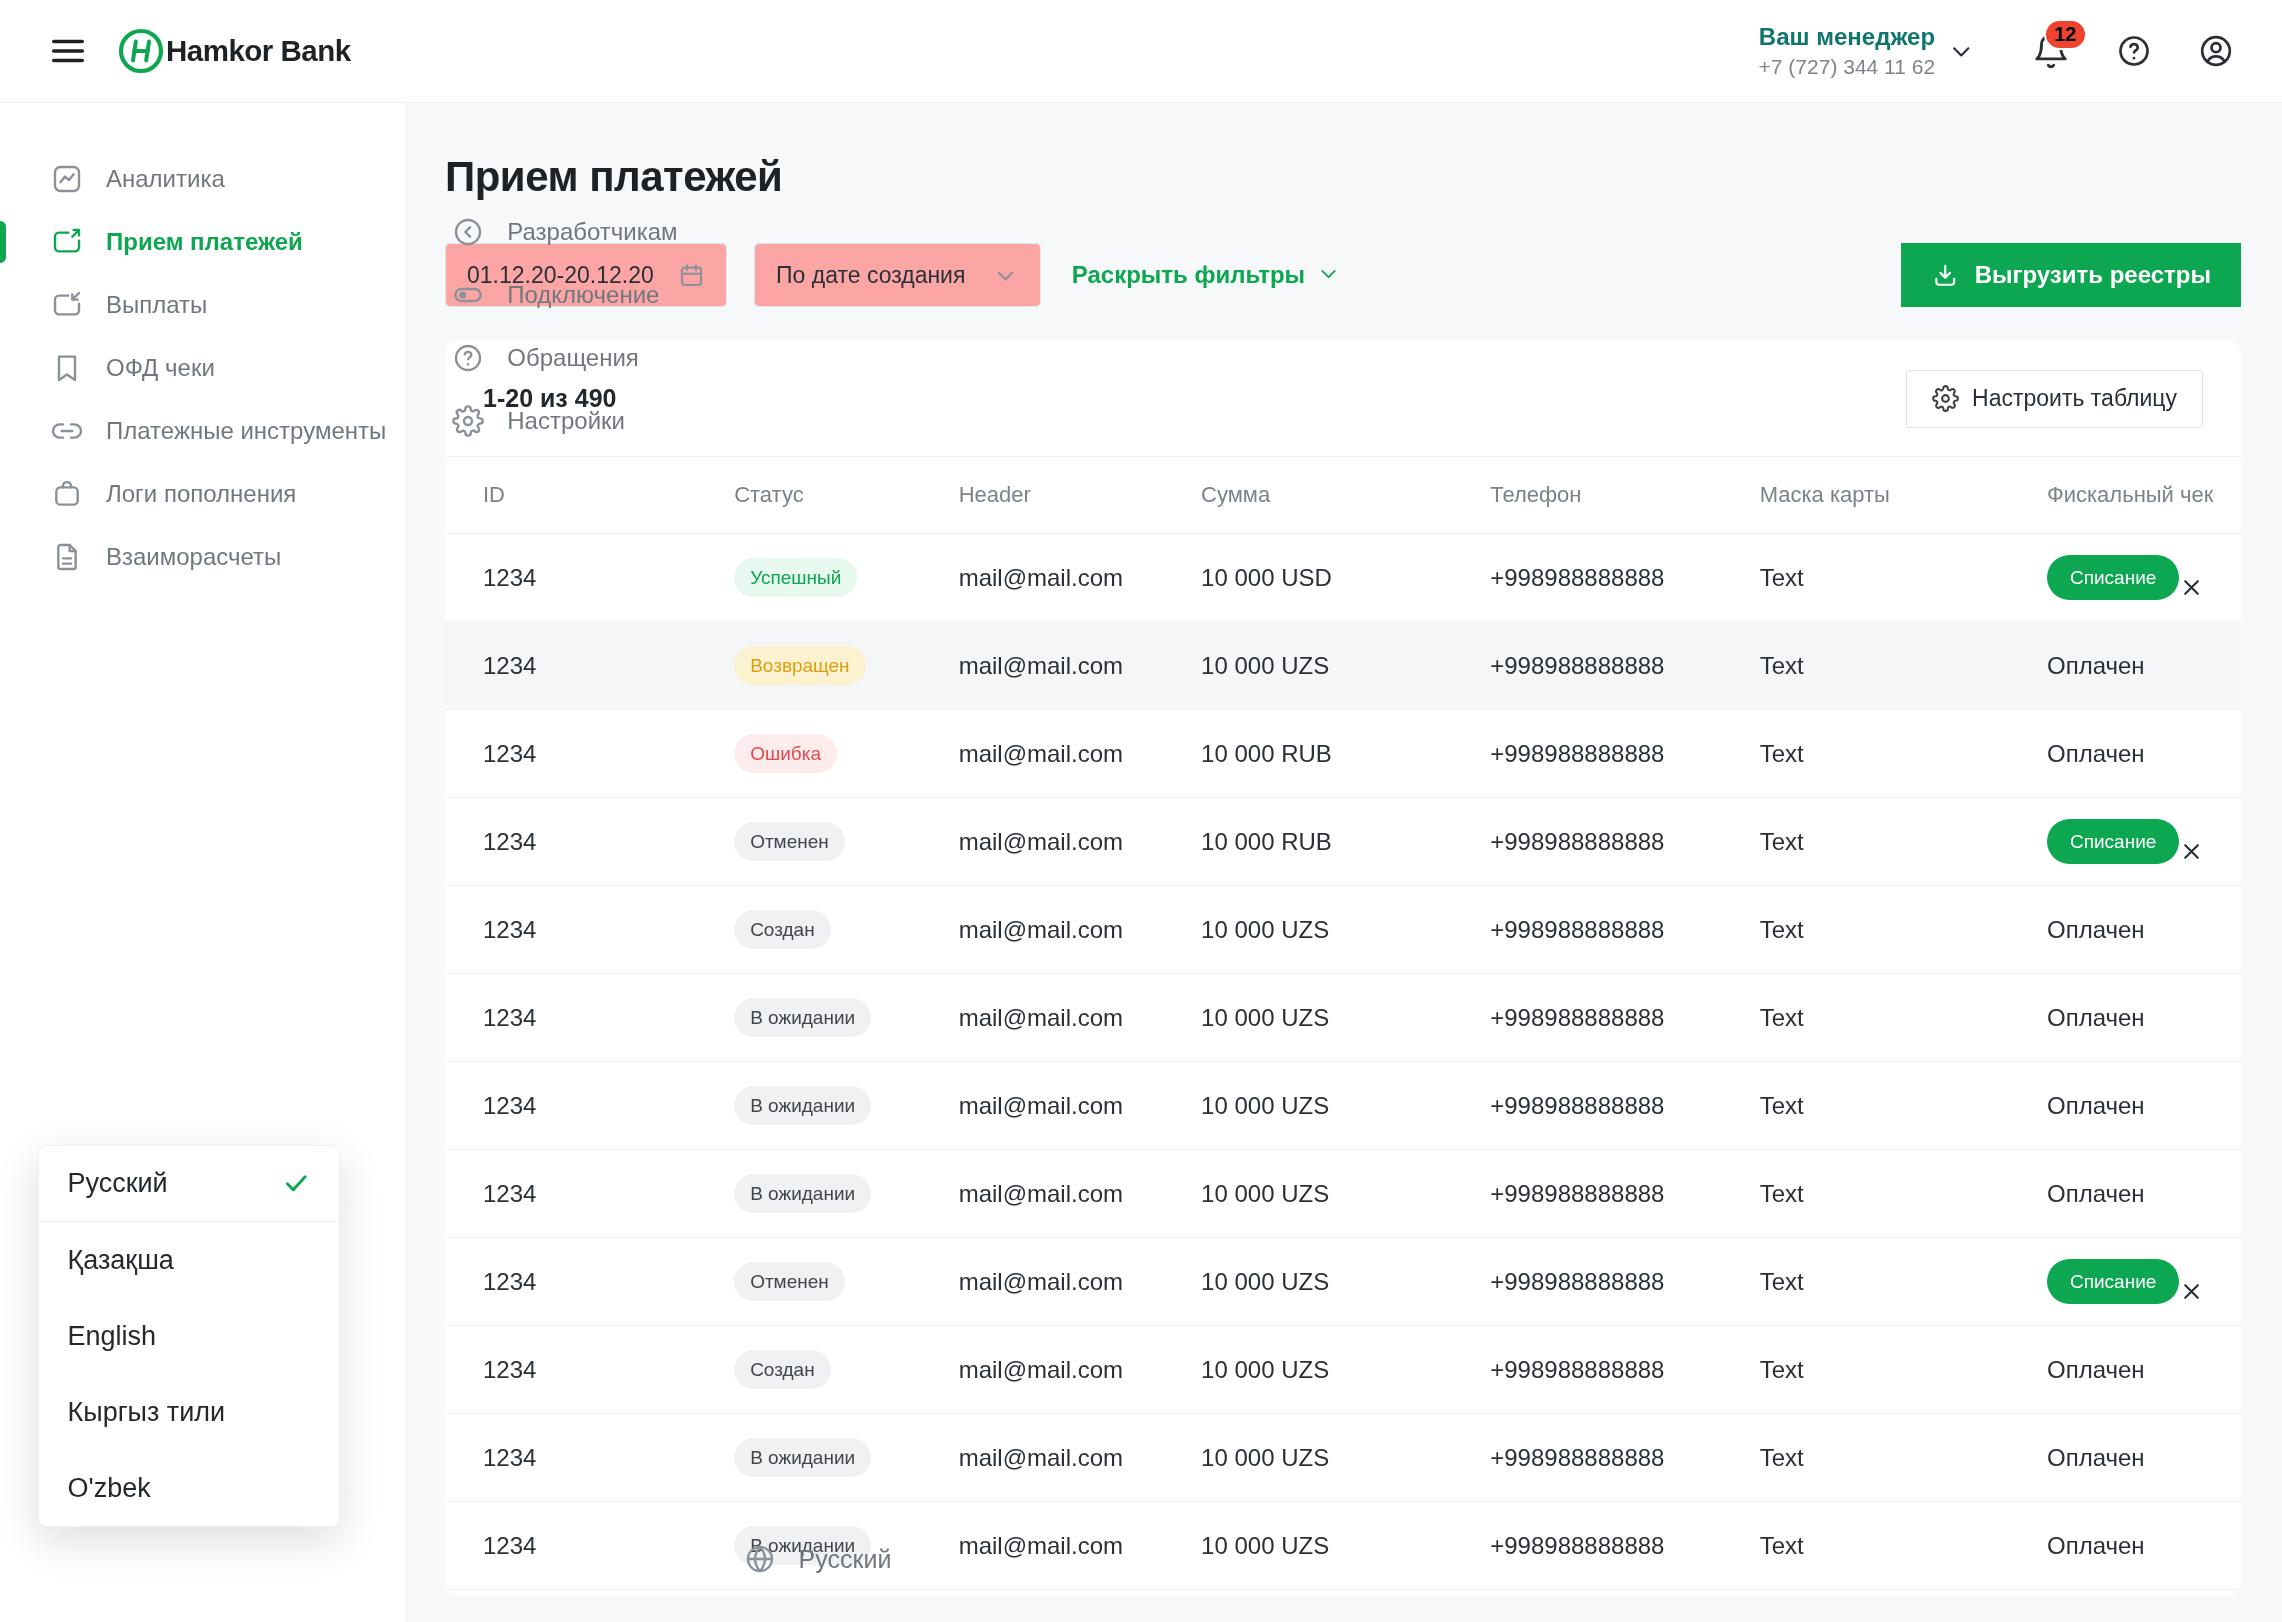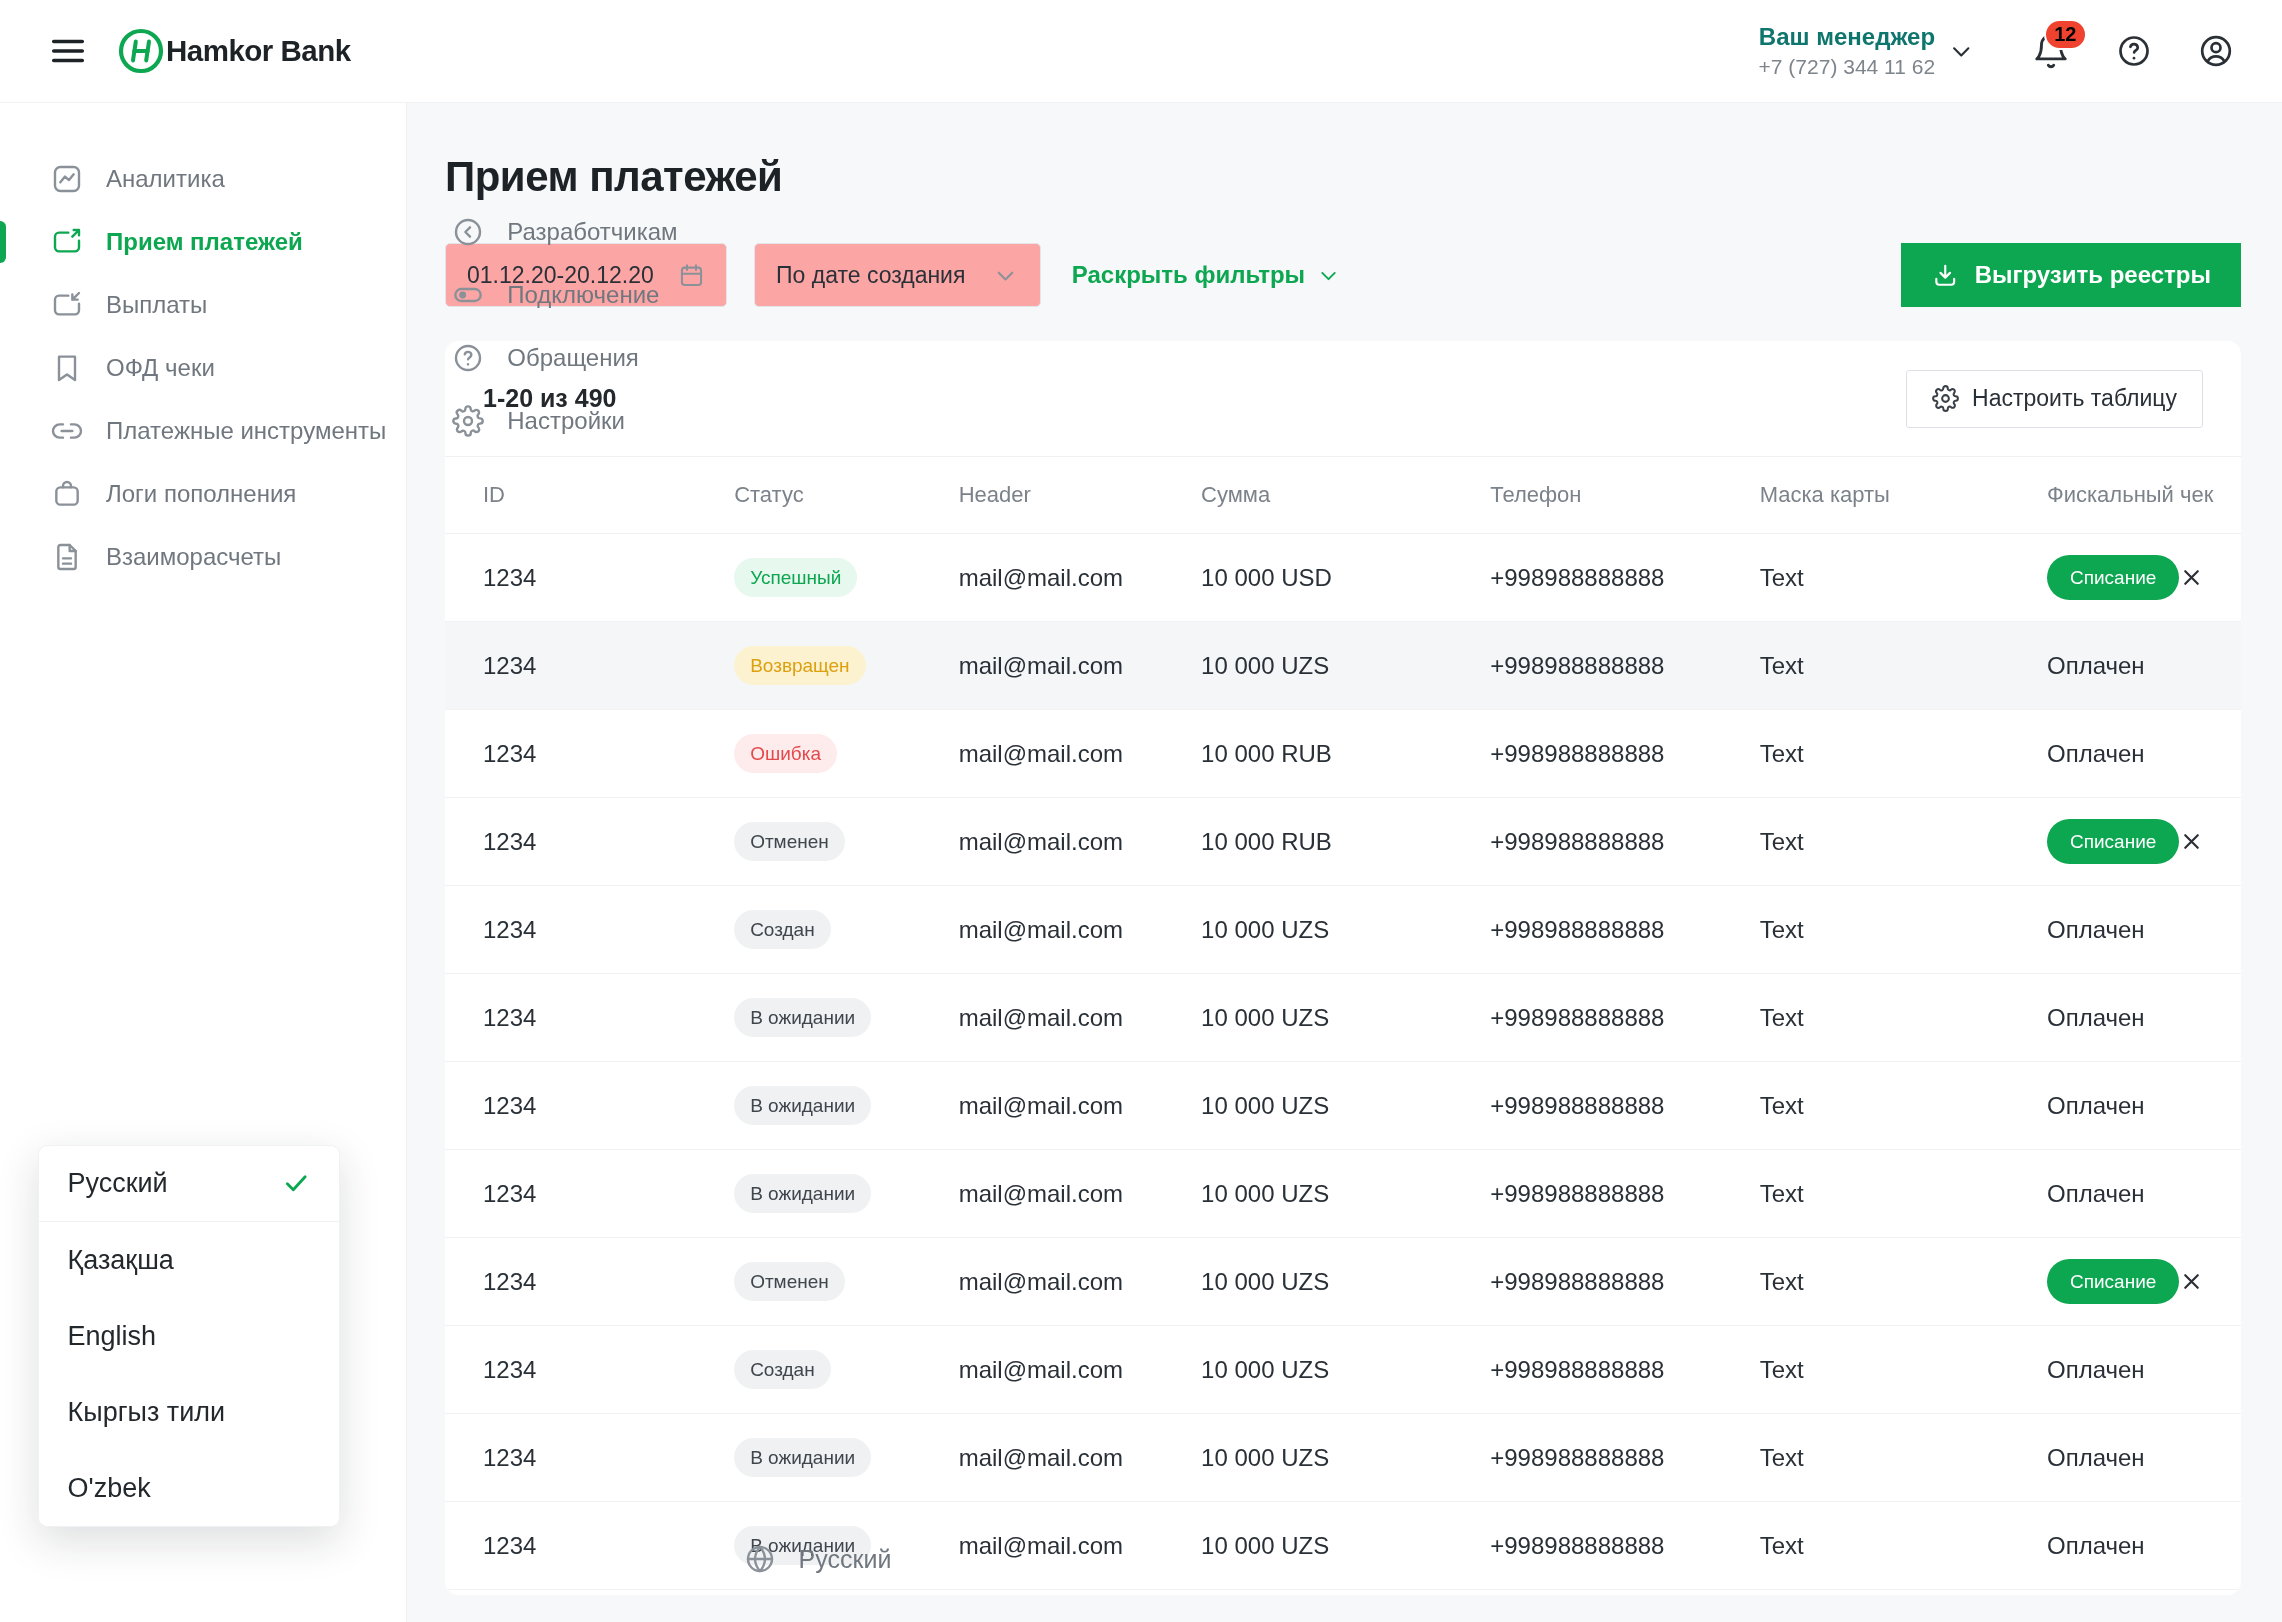--- a/index.html
+++ b/index.html
@@ -48,42 +48,42 @@
   .lang-check{width:28.5px;height:28.5px;color:#0ca750;display:inline-flex}
   .lang-check svg{width:100%;height:100%}
 
   
   .page-title{font-size:42px;line-height:49px;font-weight:700;color:#1d2227;letter-spacing:-0.5px}
   .filters{display:flex;align-items:center;margin-top:42px;gap:27px}
   .field{height:64px;background:#fca5a5;border:1px solid #e2e5e9;border-radius:5px;display:flex;align-items:center;justify-content:space-between;padding:0 21px;font-size:23px;color:#2a3037;cursor:pointer}
   .date-input{width:282px}
   .select{width:287px}
   .field .hicon{width:27px;height:27px;color:#8a9199}
-  .filters-link{display:flex;align-items:center;gap:11.4px;color:#0ca750;font-size:24px;font-weight:700;cursor:pointer;margin-left:3.8px}
+  .filters-link{display:flex;gap:11.4px;color:#0ca750;font-size:24px;font-weight:700;cursor:pointer;margin-left:3.8px}
   .filters-link .hicon{width:25px;height:25px;color:#0ca750}
   .export-btn{margin-left:auto;height:64px;display:flex;align-items:center;gap:15px;background:#0ca750;color:#fff;border:none;border-radius:0;padding:0 30px;font-size:24px;font-weight:700;font-family:inherit;cursor:pointer}
   .export-btn .hicon{width:28.5px;height:28.5px;color:#fff}
 
   
   .card{margin-top:34px;background:#fff;border-radius:13.3px;height:1254px;overflow:hidden}
   .card-head{display:flex;align-items:center;justify-content:space-between;padding:28.5px 38px}
   .pagination{font-size:25px;font-weight:700;color:#23282d}
   .config-btn{height:58px;display:flex;align-items:center;gap:13.3px;background:#fff;border:1px solid #dde1e6;border-radius:3px;padding:0 25px;font-size:23px;color:#2a3037;font-family:inherit;cursor:pointer}
   .config-btn .hicon{width:27px;height:27px;color:#3a4047}
   .table{width:100%;border-collapse:collapse;table-layout:fixed}
   .table th{font-size:22px;font-weight:400;color:#7b828a;text-align:left;padding:25px 9.5px 25px 0;border-top:1px solid #eef0f2;border-bottom:1px solid #eef0f2;white-space:nowrap}
   .table th.first,.table td.first{padding-left:38px}
   .table td{height:88px;font-size:24px;color:#2a3037;border-bottom:1px solid #f0f2f4;padding-right:9.5px;white-space:nowrap}
   tr.hl td{background:#f5f6f8}
   .badge{display:inline-block;font-size:19px;padding:8.6px 16px;border-radius:950px;white-space:nowrap}
   .b-success{background:#e7f8ee;color:#0ca750}
   .b-warning{background:#fcf2d0;color:#dda00f}
   .b-error{background:#fdeceb;color:#e5484d}
   .b-neutral{background:#eff1f3;color:#40464d}
-  .fiscal{display:flex;align-items:center;}
+  .fiscal{display:flex;align-items:flex-end;}
   .pill-btn{background:#0ca750;color:#fff;border:none;border-radius:950px;font-size:19px;padding:11.4px 23px;font-family:inherit;cursor:pointer;white-space:nowrap}
   .close-x{width:25px;height:25px;color:#2a3036;cursor:pointer;display:inline-flex}
   .close-x svg{width:100%;height:100%}
 </style>
 </head>
 <body>
 
 <header class="header">
   <span class="hicon menu-btn">
       <svg viewBox="0 0 24 24" fill="none" stroke="currentColor" stroke-width="1.8" stroke-linecap="round" stroke-linejoin="round">

